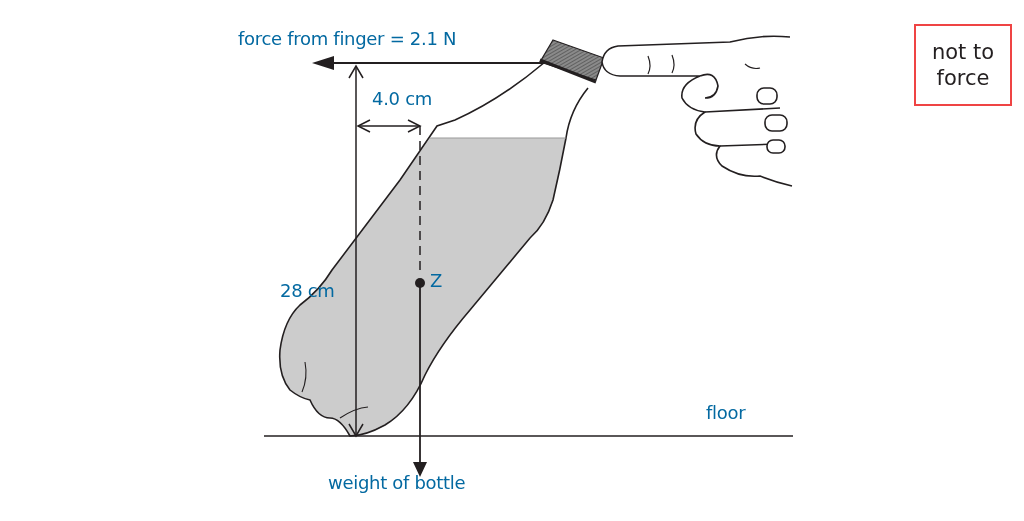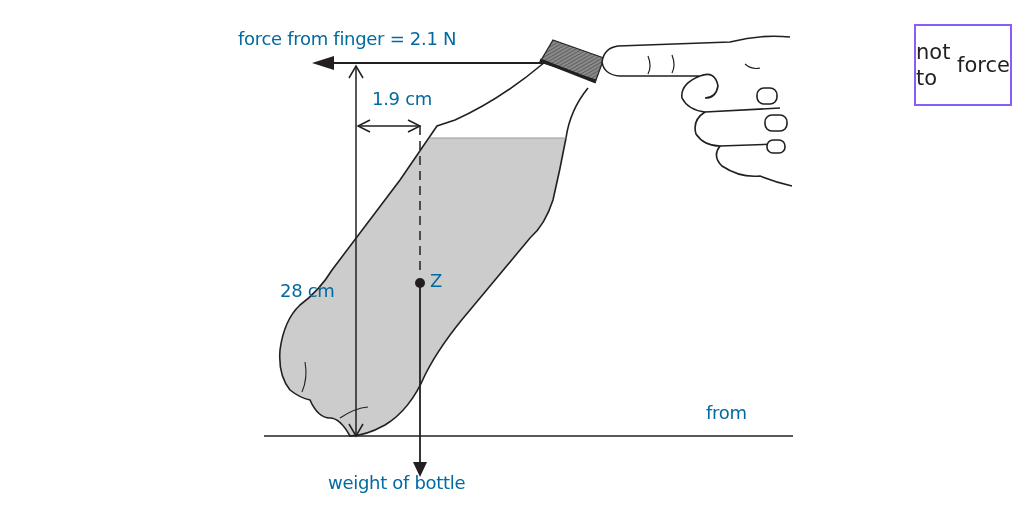--- a/index.html
+++ b/index.html
@@ -1,20 +1,20 @@
 <!DOCTYPE html>
 <html><head>
 <meta charset="utf-8">
 <style>
   html, body { margin:0; padding:0; background:#ffffff; }
   body { width:1024px; height:521px; position:relative; overflow:hidden; font-family:"DejaVu Sans", sans-serif; }
   svg { position:absolute; left:0; top:0; }
   .lbl { position:absolute; color:#0369a1; font-size:18px; white-space:nowrap; letter-spacing:-0.3px; }
-  .note-box { position:absolute; left:914px; top:24px; width:98px; height:82px; border:2px solid #8b5cf6; box-sizing:border-box;
-              display:flex; flex-direction:row; align-items:center; justify-content:center; }
+  .note-box { position:absolute; left:914px; top:24px; width:98px; height:82px; border:2px solid #ef4444; box-sizing:border-box;
+              display:flex; flex-direction:column; align-items:center; justify-content:center; }
   .note-box span { font-size:21px; color:#231f20; line-height:26px; }
 </style>
 </head>
 <body>
 
 <svg width="1024" height="521" viewBox="0 0 1024 521">
   <defs>
     <pattern id="hatch" width="3" height="3" patternUnits="userSpaceOnUse" patternTransform="rotate(60)">
       <rect width="3" height="3" fill="#8a8a8a"></rect>
       <line x1="0" y1="0" x2="0" y2="3" stroke="#444" stroke-width="1.2"></line>
@@ -76,22 +76,22 @@
   <line x1="420" y1="126" x2="420" y2="270" stroke="#231f20" stroke-width="1.5" stroke-dasharray="9,6"></line>
 
   <circle cx="420" cy="283" r="5" fill="#231f20"></circle>
   <line x1="420" y1="283" x2="420" y2="462" stroke="#231f20" stroke-width="1.8"></line>
   <polygon points="413,462 427,462 420,477" fill="#231f20"></polygon>
 
   <line x1="264" y1="436" x2="793" y2="436" stroke="#231f20" stroke-width="1.6"></line>
 </svg>
 
 <div class="lbl" style="left:238px;top:28px;">force from finger = 2.1 N</div>
-<div class="lbl" style="left:372px;top:88px;">1.9 cm</div>
+<div class="lbl" style="left:372px;top:88px;">4.0 cm</div>
 <div class="lbl" style="left:280px;top:232px;margin-top:48px;">28 cm</div>
 <div class="lbl" style="left:430px;top:270px;">Z</div>
-<div class="lbl" style="left:706px;top:402px;">from</div>
+<div class="lbl" style="left:706px;top:402px;">floor</div>
 <div class="lbl" style="left:328px;top:472px;">weight of bottle</div>
 
 <div class="note-box">
   <span>not to</span>
   <span>force</span>
 </div>
 
 </body></html>

